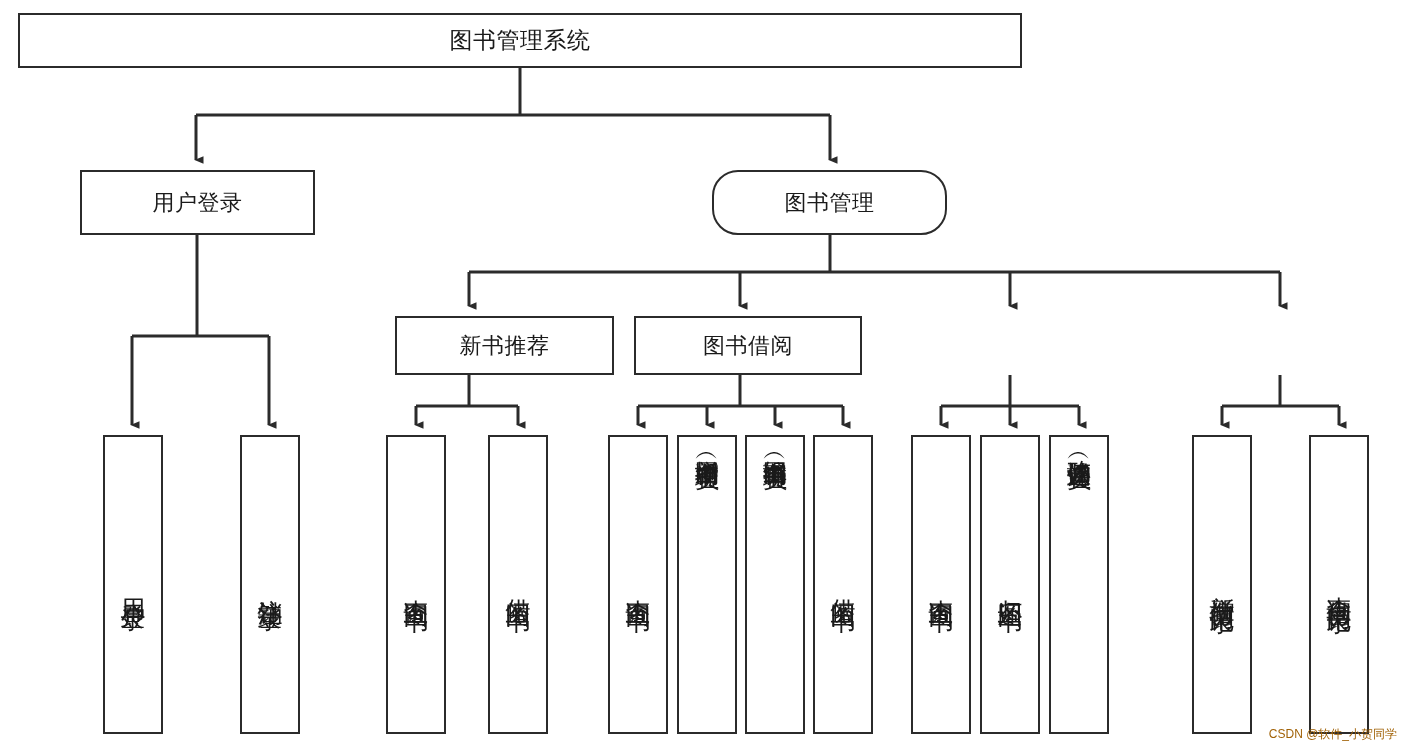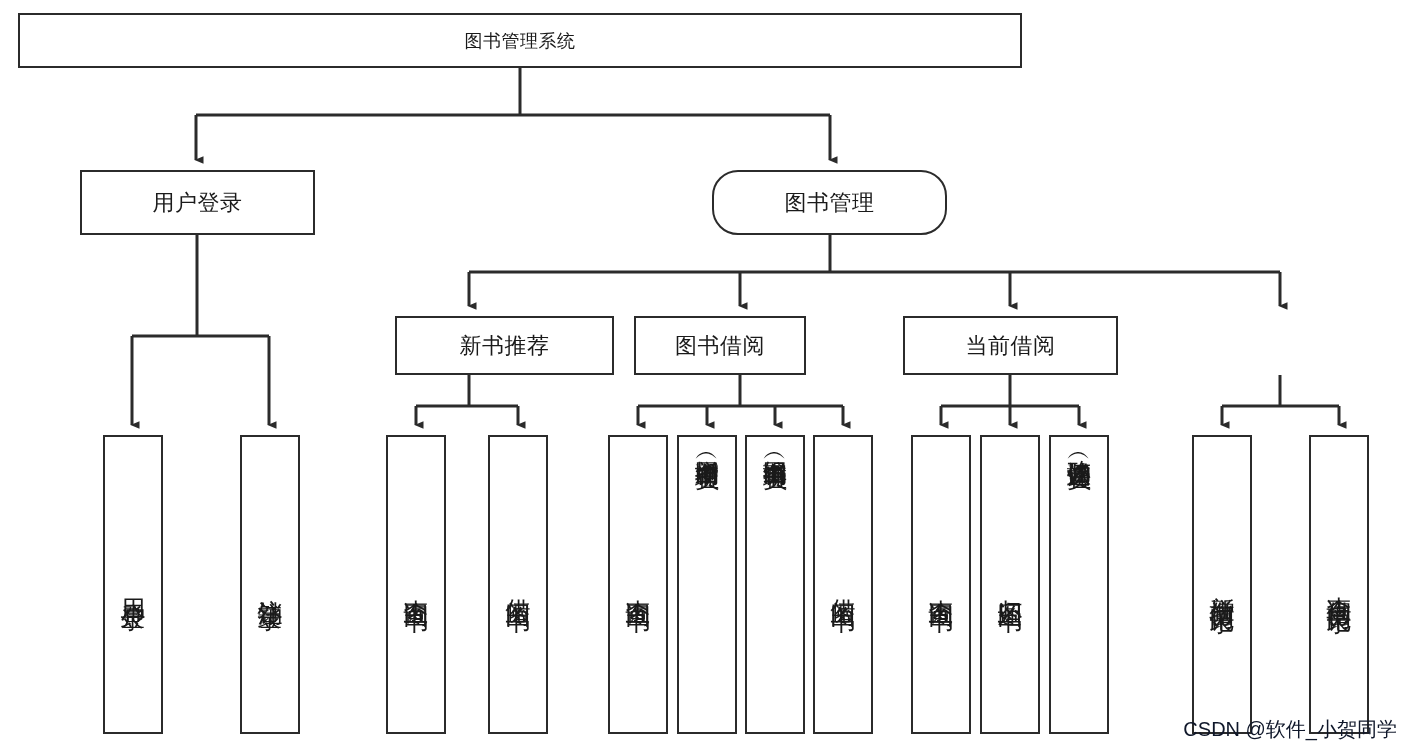--- a/index.html
+++ b/index.html
@@ -41,21 +41,21 @@
     text-align: center;
     white-space: nowrap;
     letter-spacing: 0.5px;
   }
   
   .node.horiz .node-label {
     font-size: 22px;
     line-height: 1;
   }
   .node.root .node-label {
-    font-size: 18px;
+    font-size: 23px;
   }
   
   .node.vert {
     align-items: center;
     justify-content: center;
     padding: 4px 0;
   }
   .node.vert .node-label {
     writing-mode: vertical-rl;
     text-orientation: upright;
@@ -68,22 +68,22 @@
     font-size: 24px;
     letter-spacing: 1px;
   }
   .node.vert.tall {
     align-items: flex-start;
   }
   .watermark {
     position: absolute;
     right: 8px;
     bottom: 4px;
-    font-size: 20px;
-    color: #0f172a;
+    font-size: 12px;
+    color: #a16207;
     white-space: nowrap;
     z-index: 3;
     font-family: "Liberation Sans", "DejaVu Sans", sans-serif;
   }
 </style>
 </head>
 <body>
 
 <div id="canvas">
 
@@ -144,25 +144,22 @@
   <div class="node horiz" style="left:80px; top:170px; width:235px; height:65px;">
     <span class="node-label">用户登录</span>
   </div>
   <div class="node horiz" style="left:712px; top:170px; width:235px; height:65px;border-radius:26px;">
     <span class="node-label">图书管理</span>
   </div>
 
   <div class="node horiz" style="left:360px; top:316px; width:219px; height:59px;margin-left:35px;">
     <span class="node-label">新书推荐</span>
   </div>
-  <div class="node horiz" style="left:634px; top:316px; width:172px; height:59px;">
+  <div class="node horiz" style="left:634px; top:316px; width:228px; height:59px;">
     <span class="node-label">图书借阅</span>
-  </div>
-  <div class="node horiz" style="left:903px; top:316px; width:215px; height:59px;">
-    <span class="node-label">当前借阅</span>
   </div>
 
   <div class="node vert" style="left:103px; top:435px; width:60px; height:299px;">
     <span class="node-label">用户登录</span>
   </div>
   <div class="node vert" style="left:240px; top:435px; width:60px; height:299px;">
     <span class="node-label">注销登录</span>
   </div>
 
   <div class="node vert" style="left:386px; top:435px; width:60px; height:299px;">

